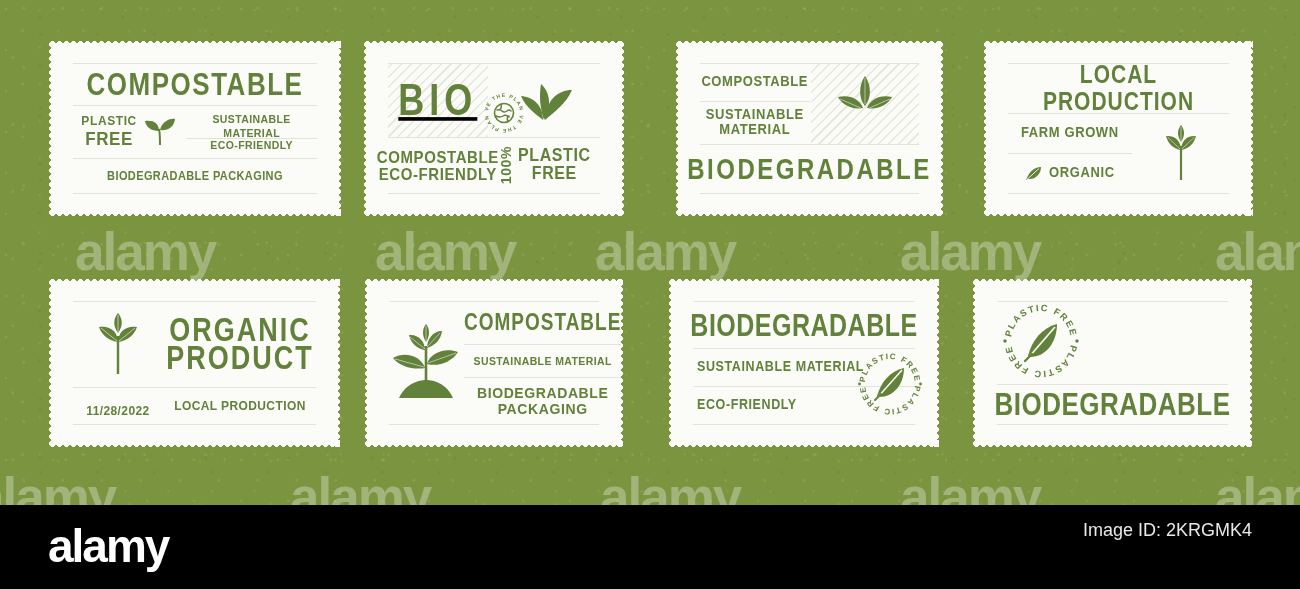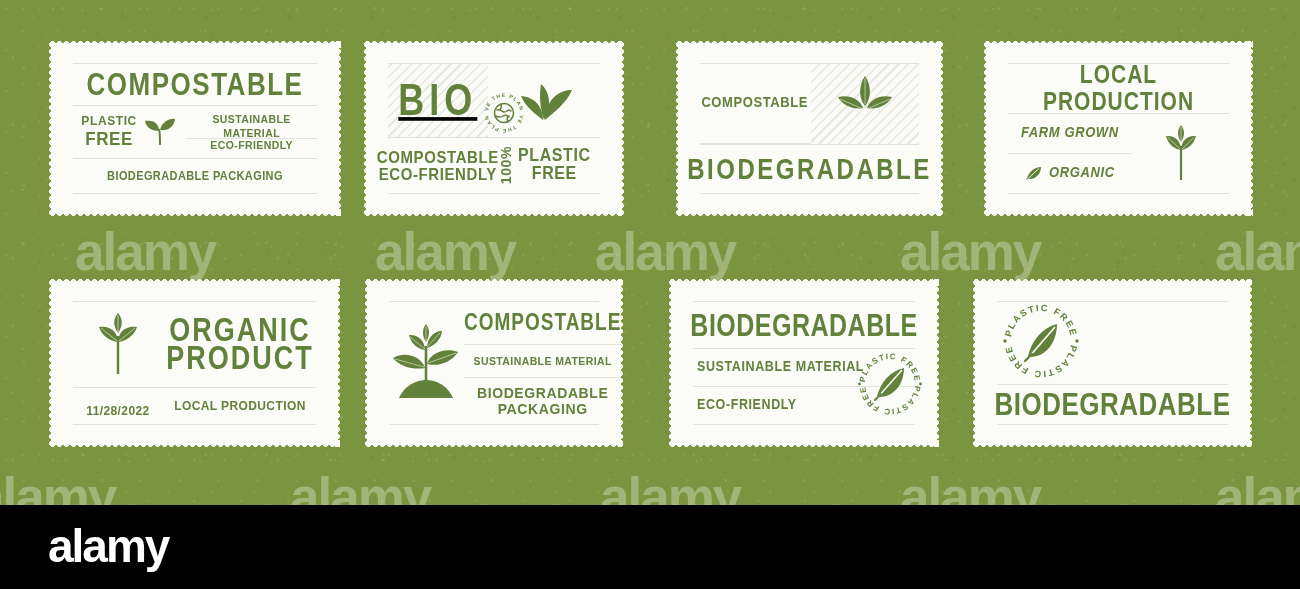--- a/index.html
+++ b/index.html
@@ -285,20 +285,26 @@
   <div class="stamp" style="left:680px; top:45px; width:259px; height:167px;">
     <div class="stamp-inner">
       <div class="hline"></div>
       <div class="body-area">
         <div class="row" style="flex:1.65;">
           <div style="width:50%; height:100%; display:flex; flex-direction:column;">
             <div class="cell" style="flex:1;">
               <span class="t-sub" style="font-size:13px;">COMPOSTABLE</span>
             </div>
             <div class="hline"></div>
+            <div class="cell" style="flex:1.15;">
+              <div>
+                <div class="t-sub" style="font-size:13px;">SUSTAINABLE</div>
+                <div class="t-sub" style="font-size:13px;">MATERIAL</div>
+              </div>
+            </div>
           </div>
           <div class="vline"></div>
           <div class="cell hatch" style="flex:1; height:100%;">
             <span>
               <svg class="leafsvg" width="62" height="62" viewBox="0 0 62 62">
                 <path d="M31 33 C25 26 24 13 31 3 C38 13 37 26 31 33 Z" fill="#62813a"></path>
                 <path d="M29 35 C20 37 9 33 4 24 C15 21 26 26 29 35 Z" fill="#62813a"></path>
                 <path d="M33 35 C42 37 53 33 58 24 C47 21 36 26 33 35 Z" fill="#62813a"></path>
                 <path d="M31 5 L31 31 M6 26 L29 36 M56 26 L33 36" stroke="#fbfbf8" stroke-width="1" fill="none" opacity=".55"></path>
               </svg>
@@ -316,21 +322,21 @@
 
   <div class="stamp" style="left:988px; top:45px; width:261px; height:167px;">
     <div class="stamp-inner">
       <div class="hline"></div>
       <div class="body-area">
         <div class="cell" style="flex:1.05;">
           <span class="t-head" style="font-size:21px; letter-spacing:1px;">LOCAL PRODUCTION</span>
         </div>
         <div class="hline"></div>
         <div class="row" style="flex:1.7;">
-          <div style="width:56%; height:100%; display:flex; flex-direction:column;font-style:italic;">
+          <div style="width:56%; height:100%; display:flex; flex-direction:column;">
             <div class="cell" style="flex:1;">
               <span class="t-sub" style="font-size:13px;">FARM GROWN</span>
             </div>
             <div class="hline"></div>
             <div class="cell" style="flex:1; gap:7px;">
               <span>
                 <svg class="leafsvg" width="17" height="15" viewBox="0 0 17 15">
                   <path d="M1 14 C4 6 9 1 16 1 C16 8 10 14 3 13 Z" fill="#62813a"></path>
                   <path d="M2 13.5 L14 2.5" stroke="#fbfbf8" stroke-width=".9"></path>
                 </svg>
@@ -517,13 +523,14 @@
         </div>
       </div>
       <div class="hline"></div>
     </div>
   </div>
 
 </div>
 
 <div id="footer-bar">
   <div id="footer-logo">alamy</div>
+  <div id="footer-imageid">Image ID: 2KRGMK4</div>
 </div>
 
 </body></html>

